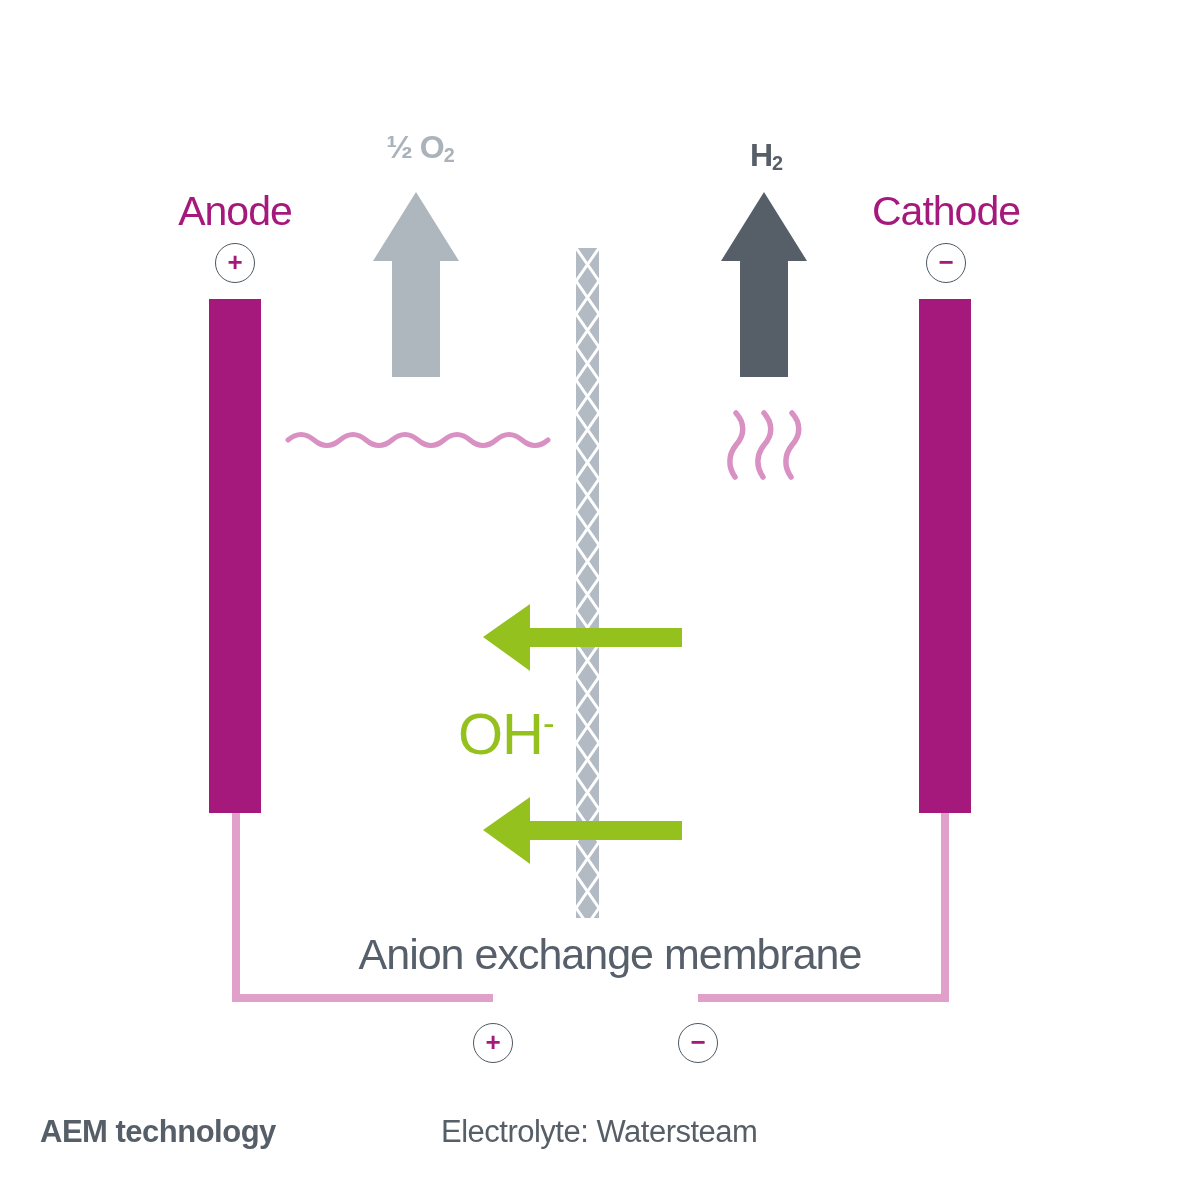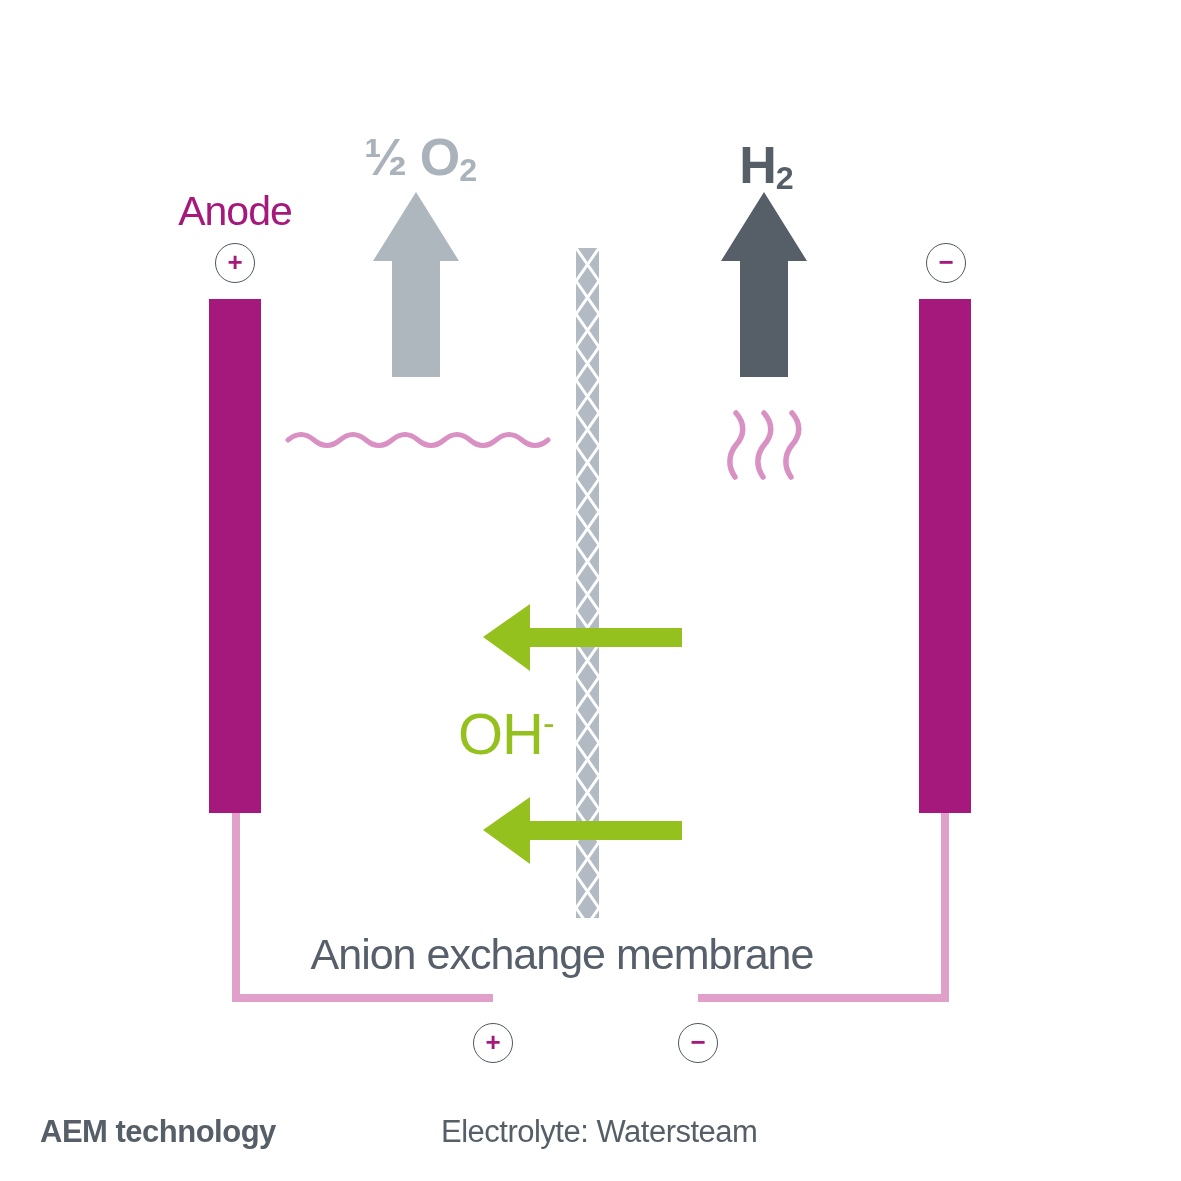--- a/index.html
+++ b/index.html
@@ -5,21 +5,21 @@
   html,body { margin:0; padding:0; background:#ffffff; }
   .stage {
     position:relative; width:1181px; height:1181px;
     background:#ffffff; overflow:hidden;
     font-family:"Liberation Sans", sans-serif;
   }
   .abs { position:absolute; }
   .ctr { transform:translateX(-50%); text-align:center; white-space:nowrap; }
 
   
-  .gas-label { font-size:52px; font-weight:bold; letter-spacing:-1px; line-height:1; }
+  .gas-label { font-size:32px; font-weight:bold; letter-spacing:-1px; line-height:1; }
   .o2 { color:#aab3bb; }
   .h2 { color:#565e67;margin-top:8px; }
   .electrode-label { font-size:41px; font-weight:normal; color:#a6197c; letter-spacing:-1px; line-height:1; }
   .sub { font-size:0.62em; vertical-align:-0.18em; }
   .sup { font-size:0.60em; vertical-align:0.55em; }
   .oh-label { font-size:58px; color:#95c11f; letter-spacing:-1px; line-height:1; }
   .membrane-label { font-size:43px; color:#57606a; letter-spacing:-1px; line-height:1; }
   .footer-text { font-size:31px; color:#565e67; letter-spacing:-0.5px; line-height:1; }
   .bold { font-weight:bold; }
 
@@ -49,20 +49,21 @@
 <div class="stage">
 
   <div class="abs ctr gas-label o2" style="left:420px; top:131px;">
     <span>½ O</span><span class="sub">2</span>
   </div>
   <div class="abs ctr gas-label h2" style="left:766px; top:131px;">
     <span>H</span><span class="sub">2</span>
   </div>
 
   <div class="abs ctr electrode-label" style="left:235px; top:191px;">Anode</div>
+  <div class="abs ctr electrode-label" style="left:946px; top:191px;">Cathode</div>
 
   <div class="abs circle" style="left:215px; top:243px;">
     <span class="sign">+</span>
   </div>
   <div class="abs circle" style="left:926px; top:243px;">
     <span class="sign">−</span>
   </div>
 
   <div class="abs electrode" style="left:209px;"></div>
   <div class="abs electrode" style="left:919px;"></div>
@@ -113,21 +114,21 @@
   <div class="abs" style="left:483px; top:797px;">
     <svg width="199" height="67" viewBox="0 0 199 67">
       <polygon points="0,33 47,0 47,24 199,24 199,43 47,43 47,67" fill="#95c11f"></polygon>
     </svg>
   </div>
 
   <div class="abs oh-label" style="left:426px; top:705px;margin-left:32px;">
     <span>OH</span><span class="sup">-</span>
   </div>
 
-  <div class="abs ctr membrane-label" style="left:562px; top:933px;">Anion exchange membrane</div>
+  <div class="abs ctr membrane-label" style="left:610px; top:933px;">Anion exchange membrane</div>
 
   <div class="abs wire" style="left:232px; top:813px; width:8px; height:189px;"></div>
   <div class="abs wire" style="left:232px; top:994px; width:261px; height:8px;"></div>
   <div class="abs wire" style="left:698px; top:994px; width:251px; height:8px;"></div>
   <div class="abs wire" style="left:941px; top:813px; width:8px; height:189px;"></div>
 
   <div class="abs circle" style="left:473px; top:1023px;">
     <span class="sign">+</span>
   </div>
   <div class="abs circle" style="left:678px; top:1023px;">

